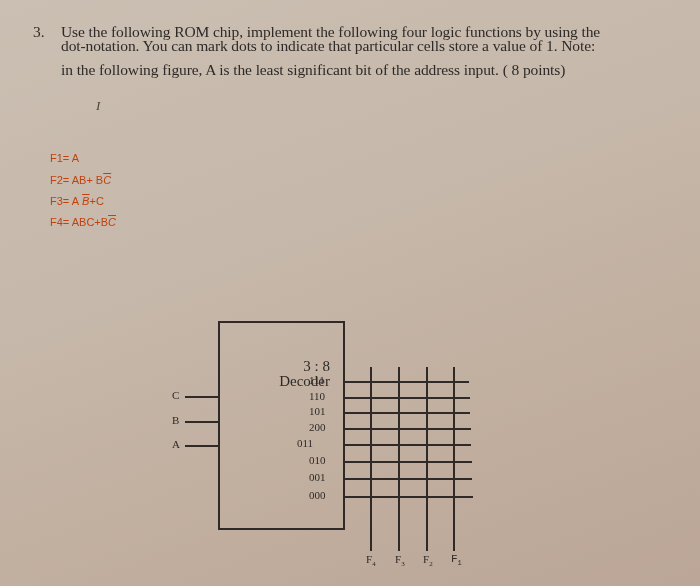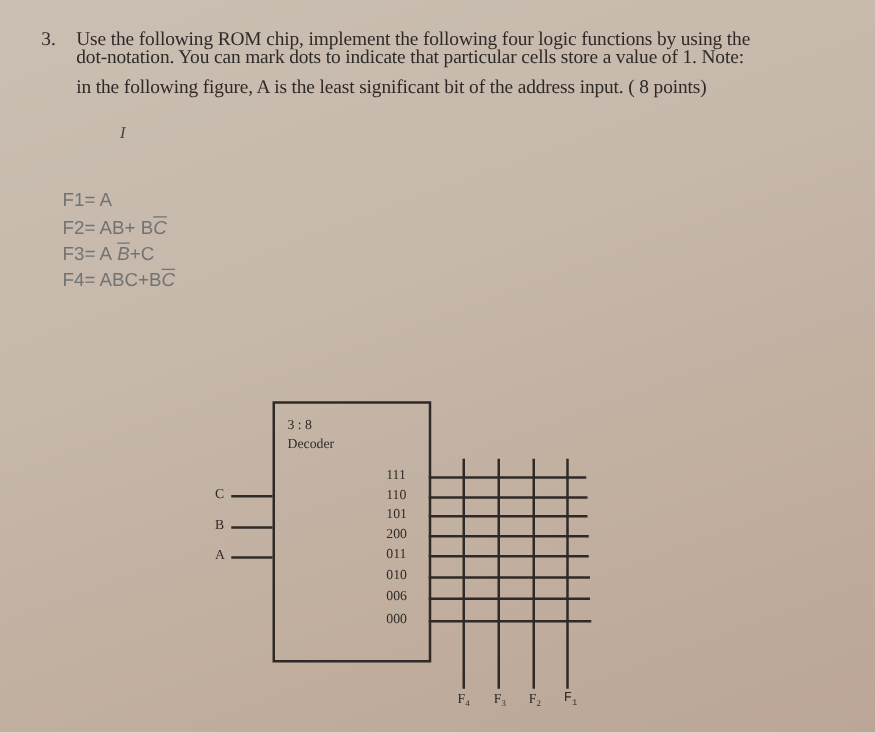--- a/index.html
+++ b/index.html
@@ -6,25 +6,25 @@
     body {
       width: 700px; height: 586px; overflow: hidden; position: relative;
       background: linear-gradient(160deg, #cbbfb3 0%, #c6b8aa 40%, #c0ad9d 75%, #bba697 100%);
       font-family: "Liberation Serif", "DejaVu Serif", serif;
       color: #2e2a28;
     }
     .abs { position: absolute; }
     .q-num { left: 33px; top: 23px; font-size: 15.5px; }
     .q-line { left: 61px; font-size: 15.5px; white-space: nowrap; letter-spacing: -0.1px; }
     .cursor-mark { left: 96px; top: 98px; font-size: 13px; font-style: italic; color: #4a4440; }
-    .fn { left: 50px; font-family: "Liberation Sans", "DejaVu Sans", sans-serif; font-size: 15px; color: #737373; white-space: nowrap; }
+    .fn { left: 50px; font-family: "Liberation Sans", "DejaVu Sans", sans-serif; font-size: 11px; color: #c2410c; white-space: nowrap; }
     .ov { text-decoration: overline; font-style: italic; }
     .line { background: #2f2a27; position: absolute; }
     .box { position: absolute; left: 218px; top: 321px; width: 123px; height: 205px; border: 2px solid #2f2a27; }
-    .dec-title { font-size: 11px; text-align: left; width: 100px; }
+    .dec-title { font-size: 15px; text-align: right; width: 100px; margin-top: 24px; }
     .addr { font-size: 11px; width: 30px; }
     .in-lbl { font-size: 11px; }
     .out-lbl { font-size: 11px; }
     .out-lbl sub { font-size: 7px; }
   </style>
 </head>
 <body>
 
 <div class="abs q-num">3.</div>
 <div class="abs q-line" style="top:23px;">Use the following ROM chip, implement the following four logic functions by using the</div>
@@ -54,23 +54,23 @@
 <div class="line" style="left:185px; top:396px; width:33px; height:2px;"></div>
 <div class="abs in-lbl" style="left:172px; top:414px;">B</div>
 <div class="line" style="left:185px; top:421px; width:33px; height:2px;"></div>
 <div class="abs in-lbl" style="left:172px; top:438px;">A</div>
 <div class="line" style="left:185px; top:445px; width:33px; height:2px;"></div>
 
 <div class="abs addr" style="left:309px; top:374px;">111</div>
 <div class="abs addr" style="left:309px; top:390px;">110</div>
 <div class="abs addr" style="left:309px; top:405px;">101</div>
 <div class="abs addr" style="left:309px; top:421px;">200</div>
-<div class="abs addr" style="left:309px; top:437px;">011</div>
+<div class="abs addr" style="left:297px; top:437px;">011</div>
 <div class="abs addr" style="left:309px; top:454px;">010</div>
-<div class="abs addr" style="left:309px; top:471px;">006</div>
+<div class="abs addr" style="left:309px; top:471px;">001</div>
 <div class="abs addr" style="left:309px; top:489px;">000</div>
 
 <div class="line" style="left:343px; top:381px; width:126px; height:2px;"></div>
 <div class="line" style="left:343px; top:397px; width:127px; height:2px;"></div>
 <div class="line" style="left:343px; top:412px; width:127px; height:2px;"></div>
 <div class="line" style="left:343px; top:428px; width:128px; height:2px;"></div>
 <div class="line" style="left:343px; top:444px; width:128px; height:2px;"></div>
 <div class="line" style="left:343px; top:461px; width:129px; height:2px;"></div>
 <div class="line" style="left:343px; top:478px; width:129px; height:2px;"></div>
 <div class="line" style="left:343px; top:496px; width:130px; height:2px;"></div>

